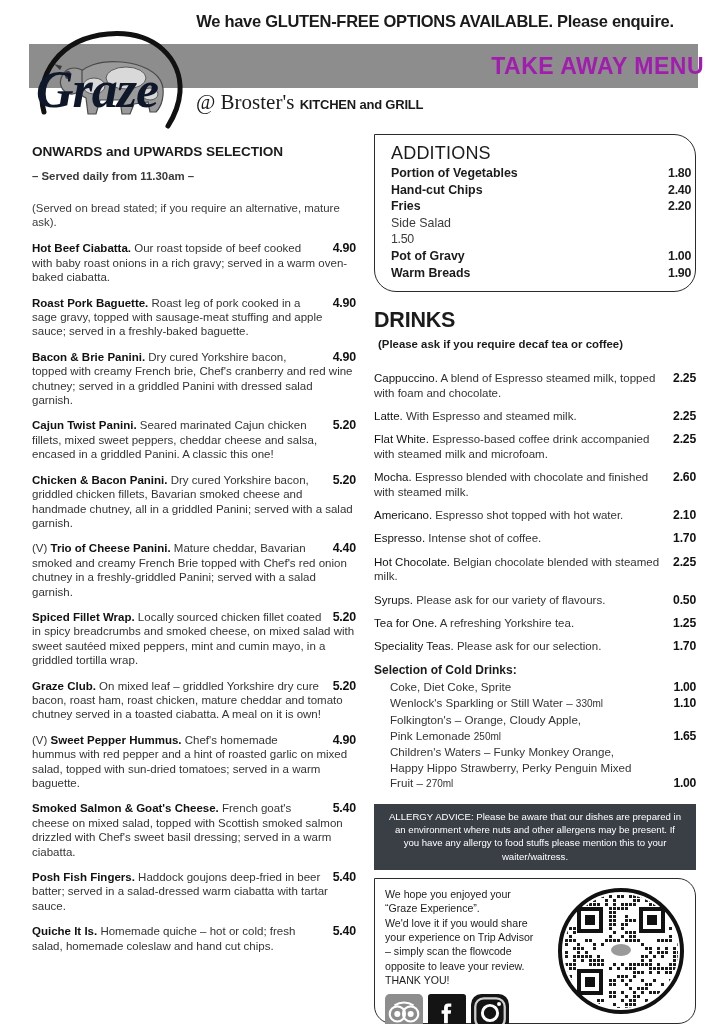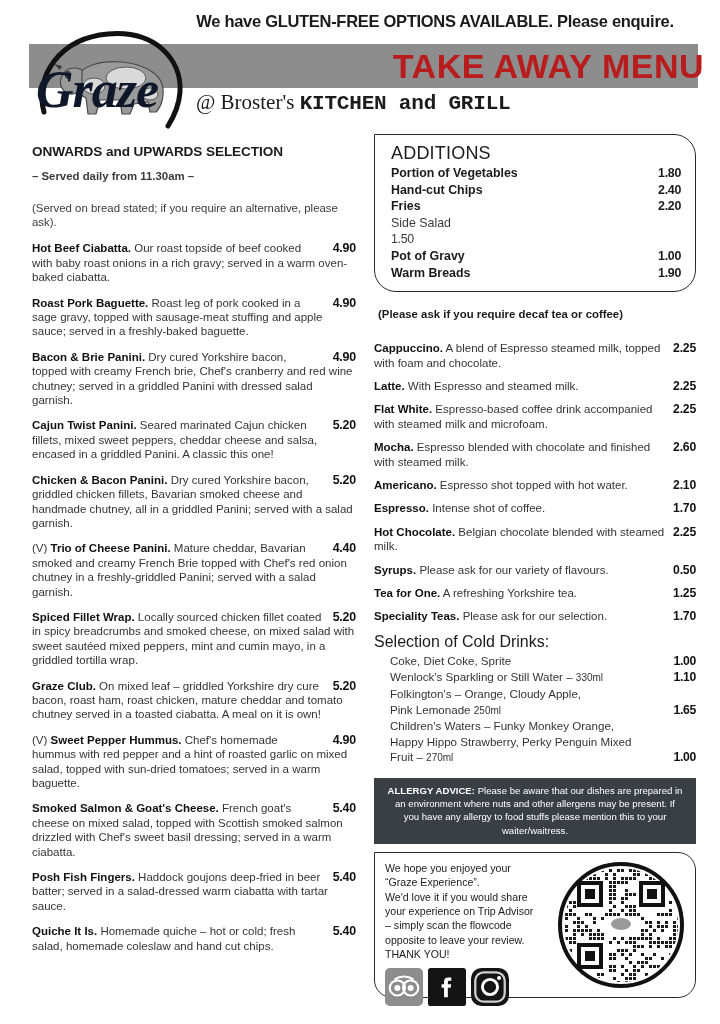--- a/index.html
+++ b/index.html
@@ -22,32 +22,32 @@
     font-weight:bold; font-size:16.5px;
     letter-spacing:-0.3px;
     white-space:nowrap;
   }
   .gray-band {
     position:absolute; left:29px; top:44px; width:669px; height:44px;
     background:#8d8d8d;
   }
   .takeaway {
     position:absolute; right:16px; top:47px;
-    color:#b91c1c; font-weight:bold; font-size:34px;
+    color:#a21caf; font-weight:bold; font-size:23px;
     letter-spacing:0.5px; line-height:38px;
     white-space:nowrap;
   }
   .brand-line {
     position:absolute; left:196px; top:90px;
     font-size:21px; white-space:nowrap;
     font-family:"Liberation Serif", serif;
   }
   .brand-line .kg {
-    font-family:Liberation Mono, monospace;
-    font-weight:bold; font-size:21px; letter-spacing:-0.2px;
+    font-family:Liberation Sans, sans-serif;
+    font-weight:bold; font-size:13px; letter-spacing:-0.2px;
   }
 
   
   #logo-block {
     position:absolute; left:30px; top:26px;
     width:165px; height:104px;
   }
   #logo-block svg { display:block; }
   .graze-word {
     position:absolute; left:6px; top:38px;
@@ -86,21 +86,21 @@
   .item .price {
     float:right; font-weight:bold; font-size:12.4px; color:#111;
     margin-left:8px; letter-spacing:-0.2px;
   }
   .clr { clear:both; }
 
   
   #additions {
     border:1.6px solid #2b2b2b;
     border-radius:0 22px 22px 22px;
-    padding:8px 14px 10px 16px;
+    padding:8px 4px 10px 16px;
     margin:0 0 16px 0;
   }
   #additions h3 {
     margin:0 0 1px 0; font-size:18px; font-weight:normal;
     letter-spacing:0.2px;
   }
   .add-row {
     display:flex; justify-content:space-between; align-items:baseline;
     font-size:12.4px; line-height:16.6px; font-weight:bold; color:#1b1b1b;
   }
@@ -111,43 +111,43 @@
   
   .drinks-title {
     font-size:21.5px; font-weight:bold; margin:0 0 5px 0;
     letter-spacing:-0.2px;
   }
   .decaf-note {
     font-size:11.4px; font-weight:bold; margin:0 0 21px 4px;
   }
   .drink { margin:0 0 9px 0; }
   .drink .txt { font-size:11.5px; line-height:14.4px; color:#343434; }
-  .drink .nm  { font-weight:bold; color:#111; }
+  .drink .nm  { font-weight:normal; color:#111; }
   .drink .price {
     float:right; font-weight:bold; font-size:12.2px; color:#111;
     margin-left:8px; letter-spacing:-0.2px;
   }
 
-  .cold-head { font-weight:normal; font-size:16px; margin:4px 0 2px 0; }
+  .cold-head { font-weight:bold; font-size:12px; margin:4px 0 2px 0; }
   .cold-row {
     display:flex; justify-content:space-between; align-items:baseline;
     font-size:11.6px; line-height:15.6px; color:#343434; padding-left:16px;gap:44px;
   }
   .cold-row .lbl { padding-right:8px; }
   .cold-row .p { font-weight:bold; font-size:12.2px; color:#111; letter-spacing:-0.3px; }
   .sm { font-size:10px; }
 
   
   #allergy {
     background:#3a3f46; color:#ffffff;
     font-size:9.6px; line-height:13.2px; text-align:center;
     padding:6px 12px 7px 12px;
     margin:12px 0 8px 0;
   }
-  #allergy b { font-weight:bold; }
+  #allergy b { font-weight:normal; }
 
   
   #footer-box {
     border:1.4px solid #2b2b2b;
     border-radius:0 18px 18px 18px;
     padding:8px 10px 8px 10px;
     display:flex; gap:22px;
     height:146px;
   }
   .foot-text {
@@ -198,21 +198,21 @@
   <div class="brand-line">
     <span>@ Broster's </span><span class="kg">KITCHEN and GRILL</span>
   </div>
 </div>
 
 <div id="columns">
 
   <div id="left-col">
     <div class="sec-title">ONWARDS and UPWARDS SELECTION</div>
     <div class="served-note">– Served daily from 11.30am –</div>
-    <div class="bread-note">(Served on bread stated; if you require an alternative, please ask).</div>
+    <div class="bread-note">(Served on bread stated; if you require an alternative, mature ask).</div>
     <div id="left-items">
         <div class="item">
           <div class="txt"><span class="price">4.90</span><span class="nm">Hot Beef Ciabatta.</span><span> Our roast topside of beef cooked with baby roast onions in a rich gravy; served in a warm oven-baked ciabatta.</span></div>
           <div class="clr"></div>
         </div>
         <div class="item">
           <div class="txt"><span class="price">4.90</span><span class="nm">Roast Pork Baguette.</span><span> Roast leg of pork cooked in a sage gravy, topped with sausage-meat stuffing and apple sauce; served in a freshly-baked baguette.</span></div>
           <div class="clr"></div>
         </div>
         <div class="item">
@@ -283,20 +283,21 @@
             <span>Pot of Gravy</span>
             <span class="p">1.00</span>
           </div>
           <div class="add-row">
             <span>Warm Breads</span>
             <span class="p">1.90</span>
           </div>
         </div>
     </div>
 
+    <div class="drinks-title">DRINKS</div>
     <div class="decaf-note">(Please ask if you require decaf tea or coffee)</div>
     <div id="drink-items">
         <div class="drink">
           <div class="txt"><span class="price">2.25</span><span class="nm">Cappuccino.</span><span> A blend of Espresso steamed milk, topped with foam and chocolate.</span></div>
           <div class="clr"></div>
         </div>
         <div class="drink">
           <div class="txt"><span class="price">2.25</span><span class="nm">Latte.</span><span>  With Espresso and steamed milk.</span></div>
           <div class="clr"></div>
         </div>

